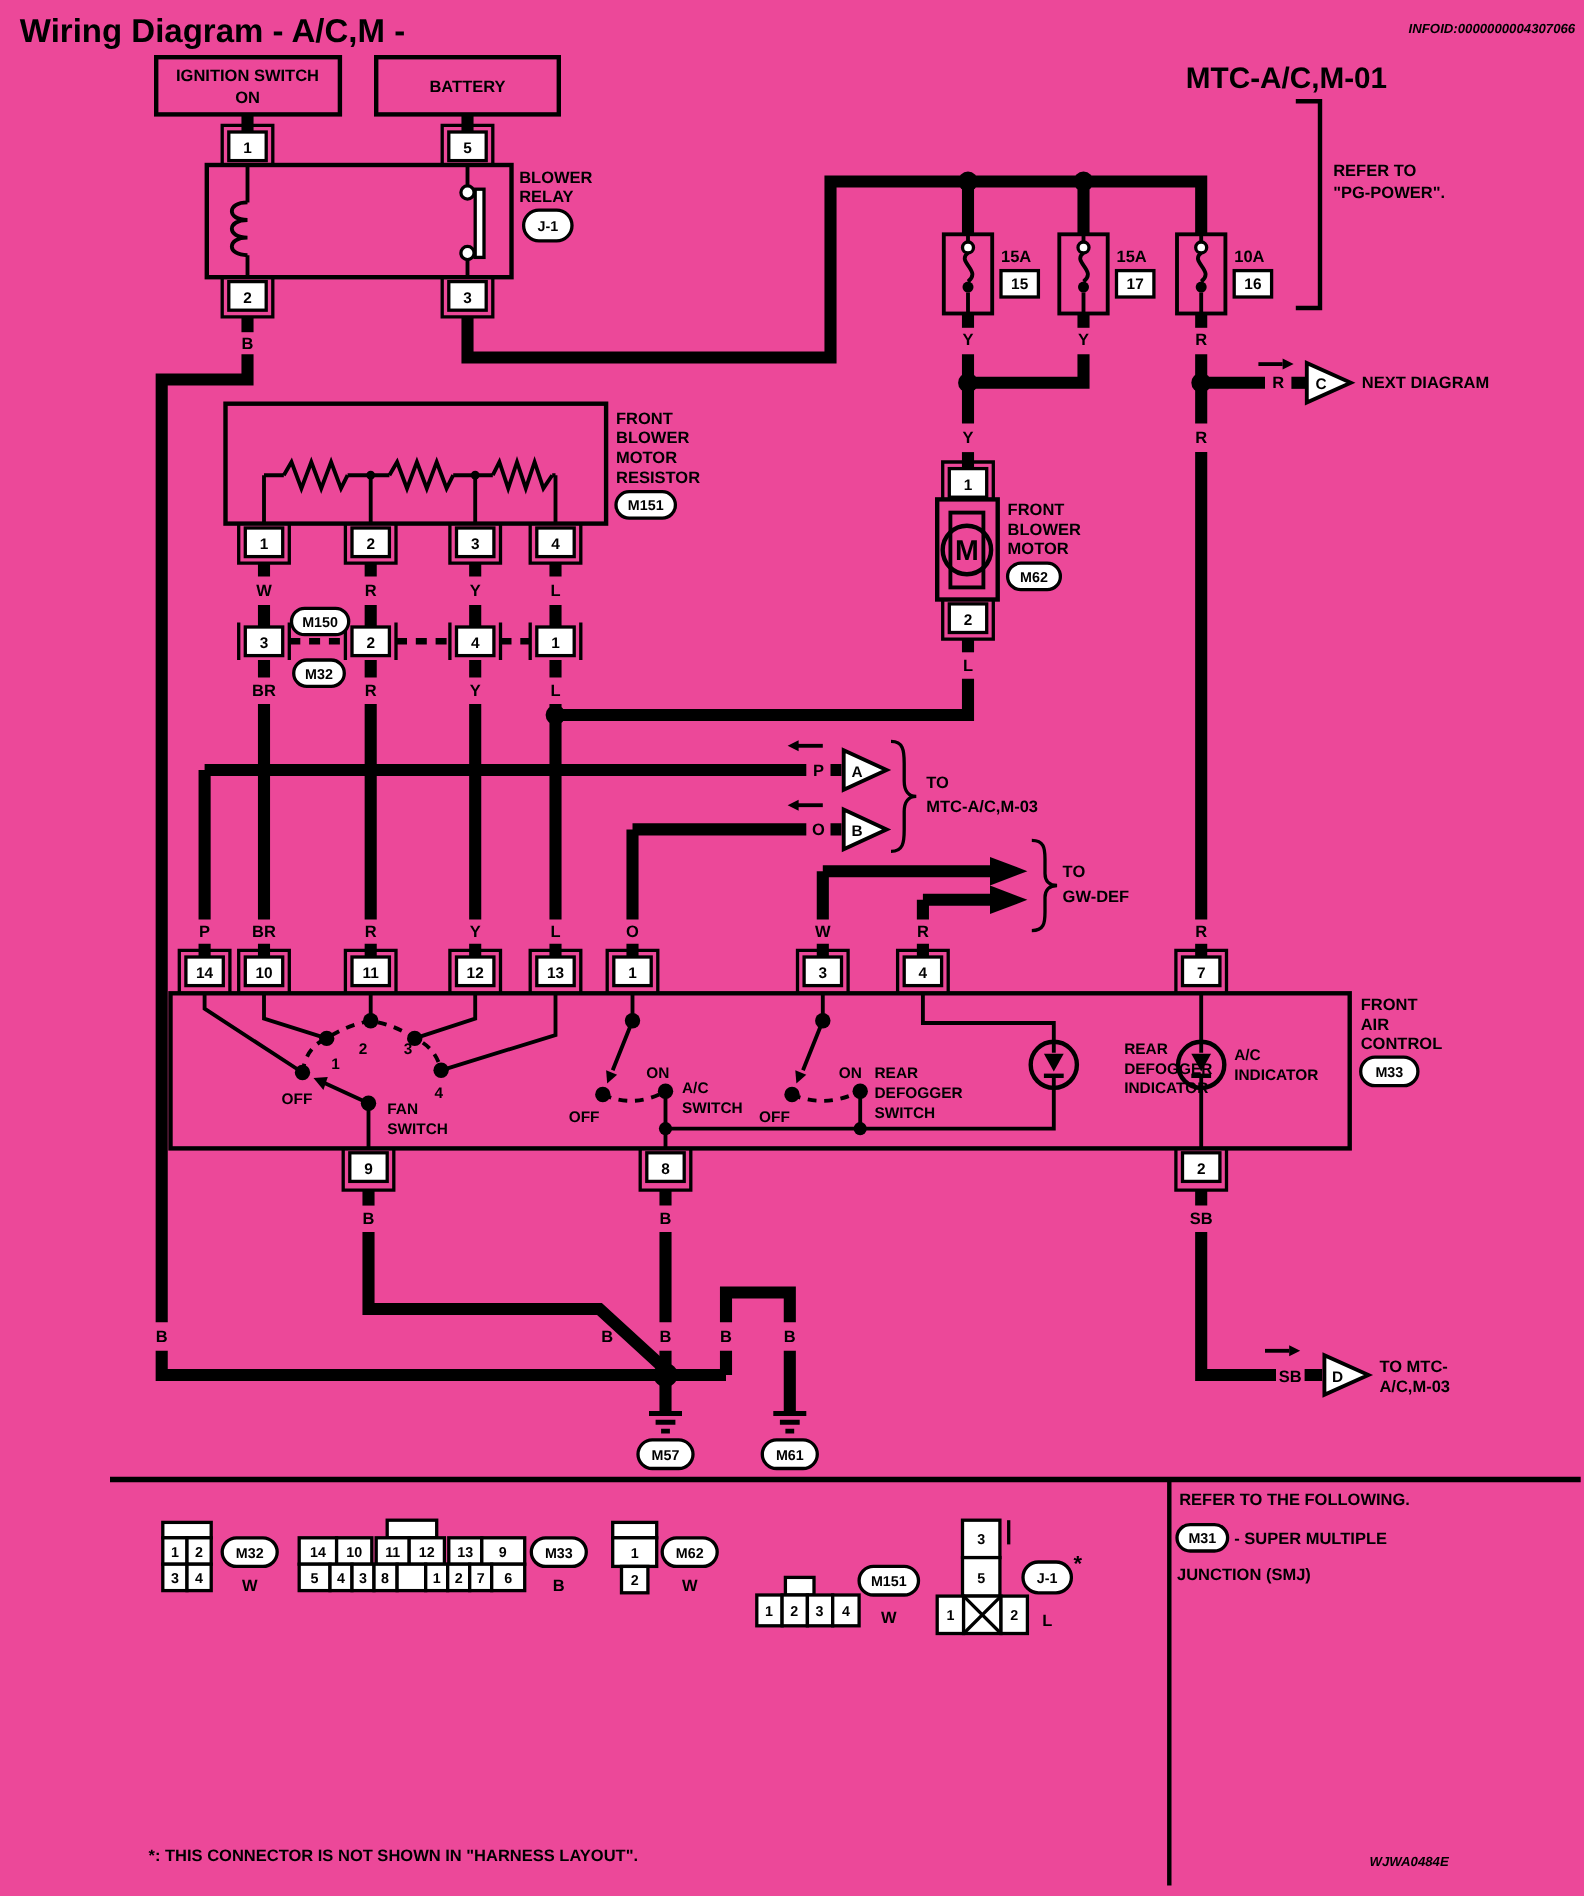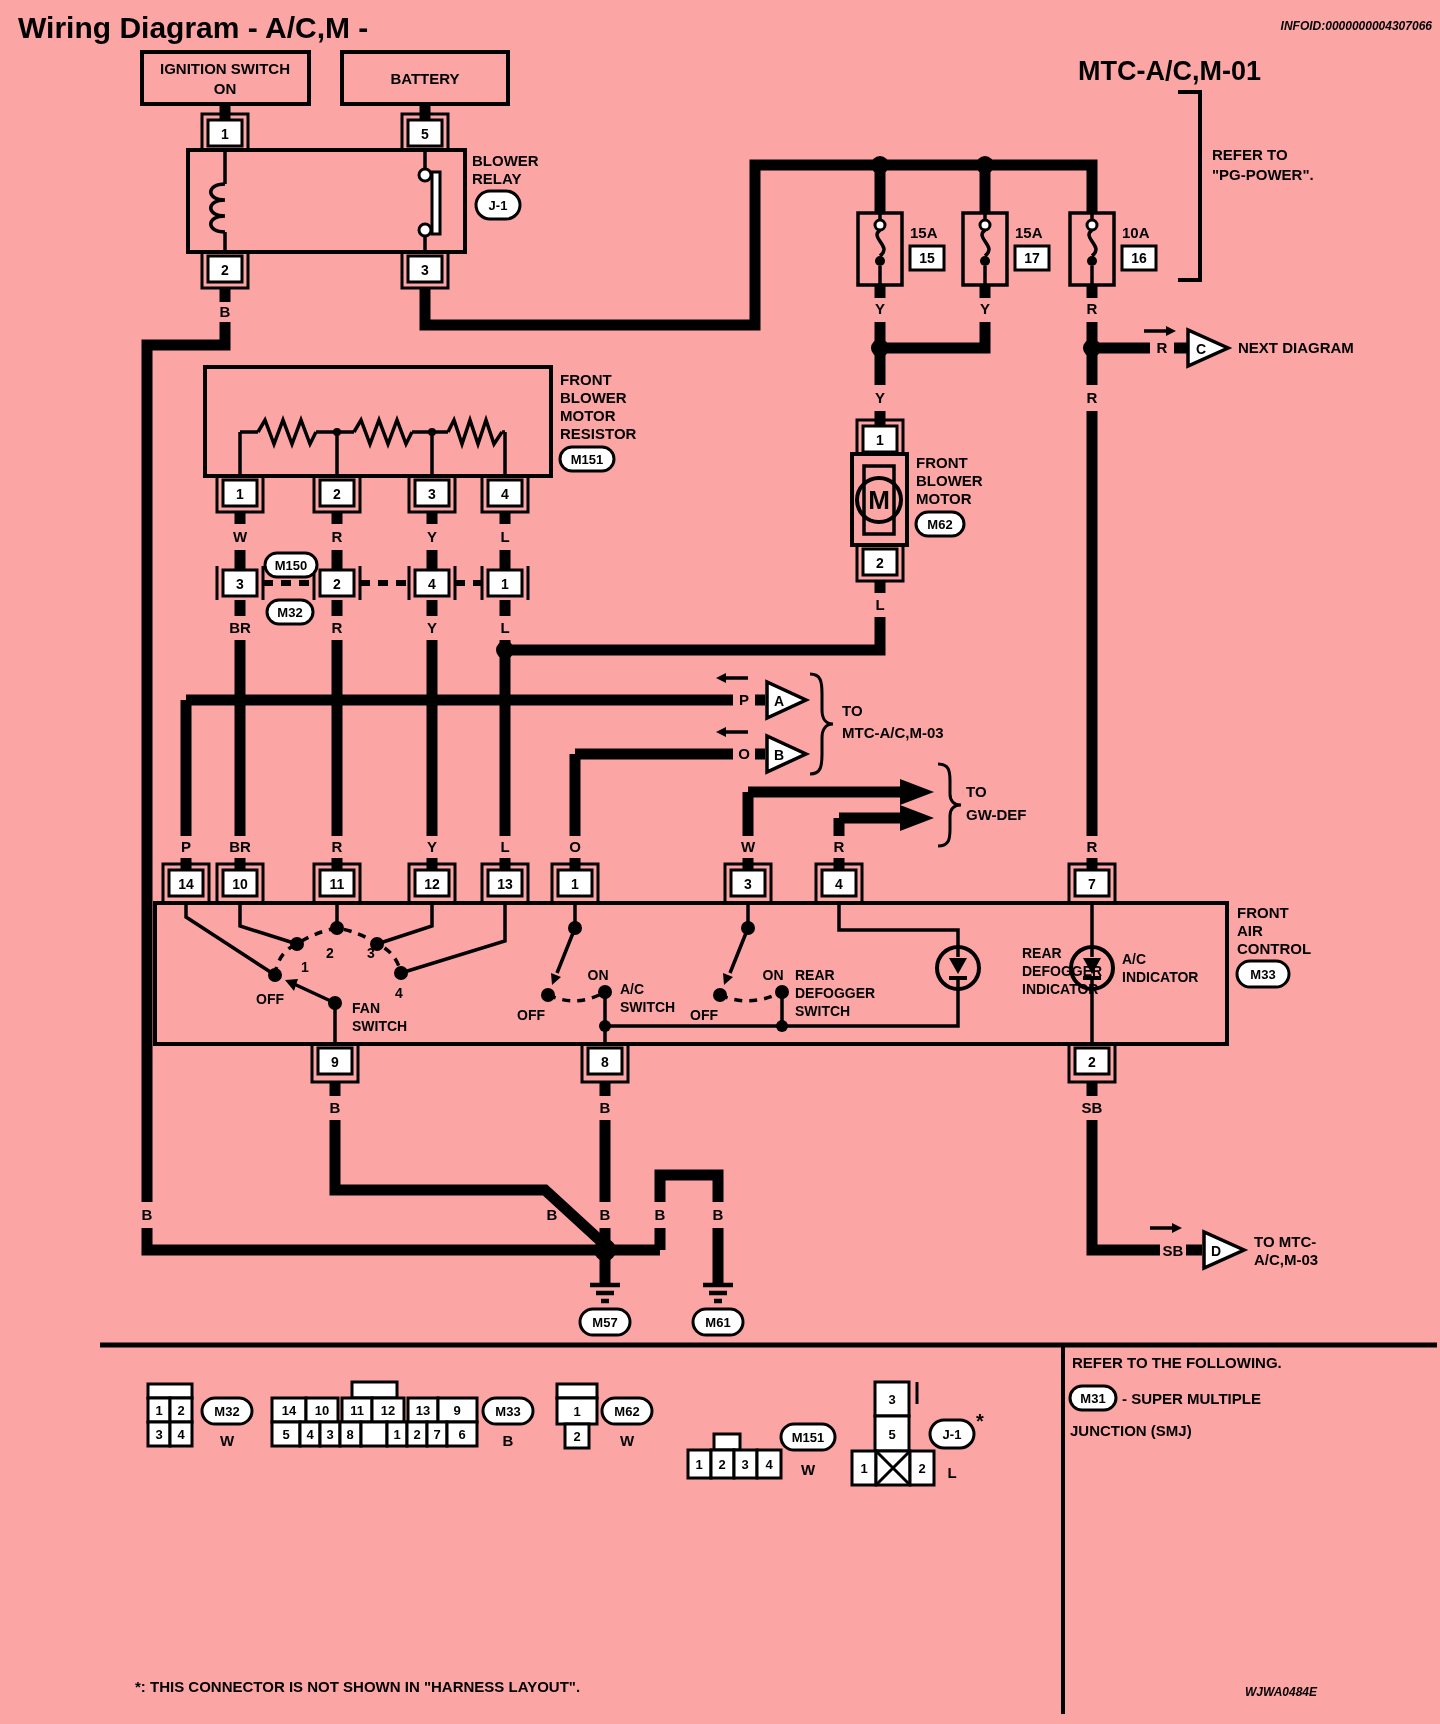--- a/index.html
+++ b/index.html
@@ -1,16 +1,16 @@
 <!DOCTYPE html>
 <html><head>
 <meta charset="utf-8">
 <style>
   html,body{margin:0;padding:0;background:#fff;}
-  #page{position:relative;width:1440px;height:1724px;background:#fca5a5;overflow:hidden;}
+  #page{position:relative;width:1440px;height:1724px;background:#ec4899;overflow:hidden;}
   svg{position:absolute;left:0;top:0;}
   text{fill:#000;font-family:"Liberation Sans","DejaVu Sans",sans-serif;}
   .t30{font-size:30px;font-weight:bold;}
   .t27{font-size:27px;font-weight:bold;}
   .t12i{font-size:12px;font-weight:bold;font-style:italic;}
   .t15{font-size:15px;font-weight:bold;}
   .t14{font-size:14px;font-weight:bold;}
   .t13{font-size:13px;font-weight:bold;}
   .t26{font-size:26px;font-weight:bold;}
   .t20{font-size:20px;font-weight:bold;}

